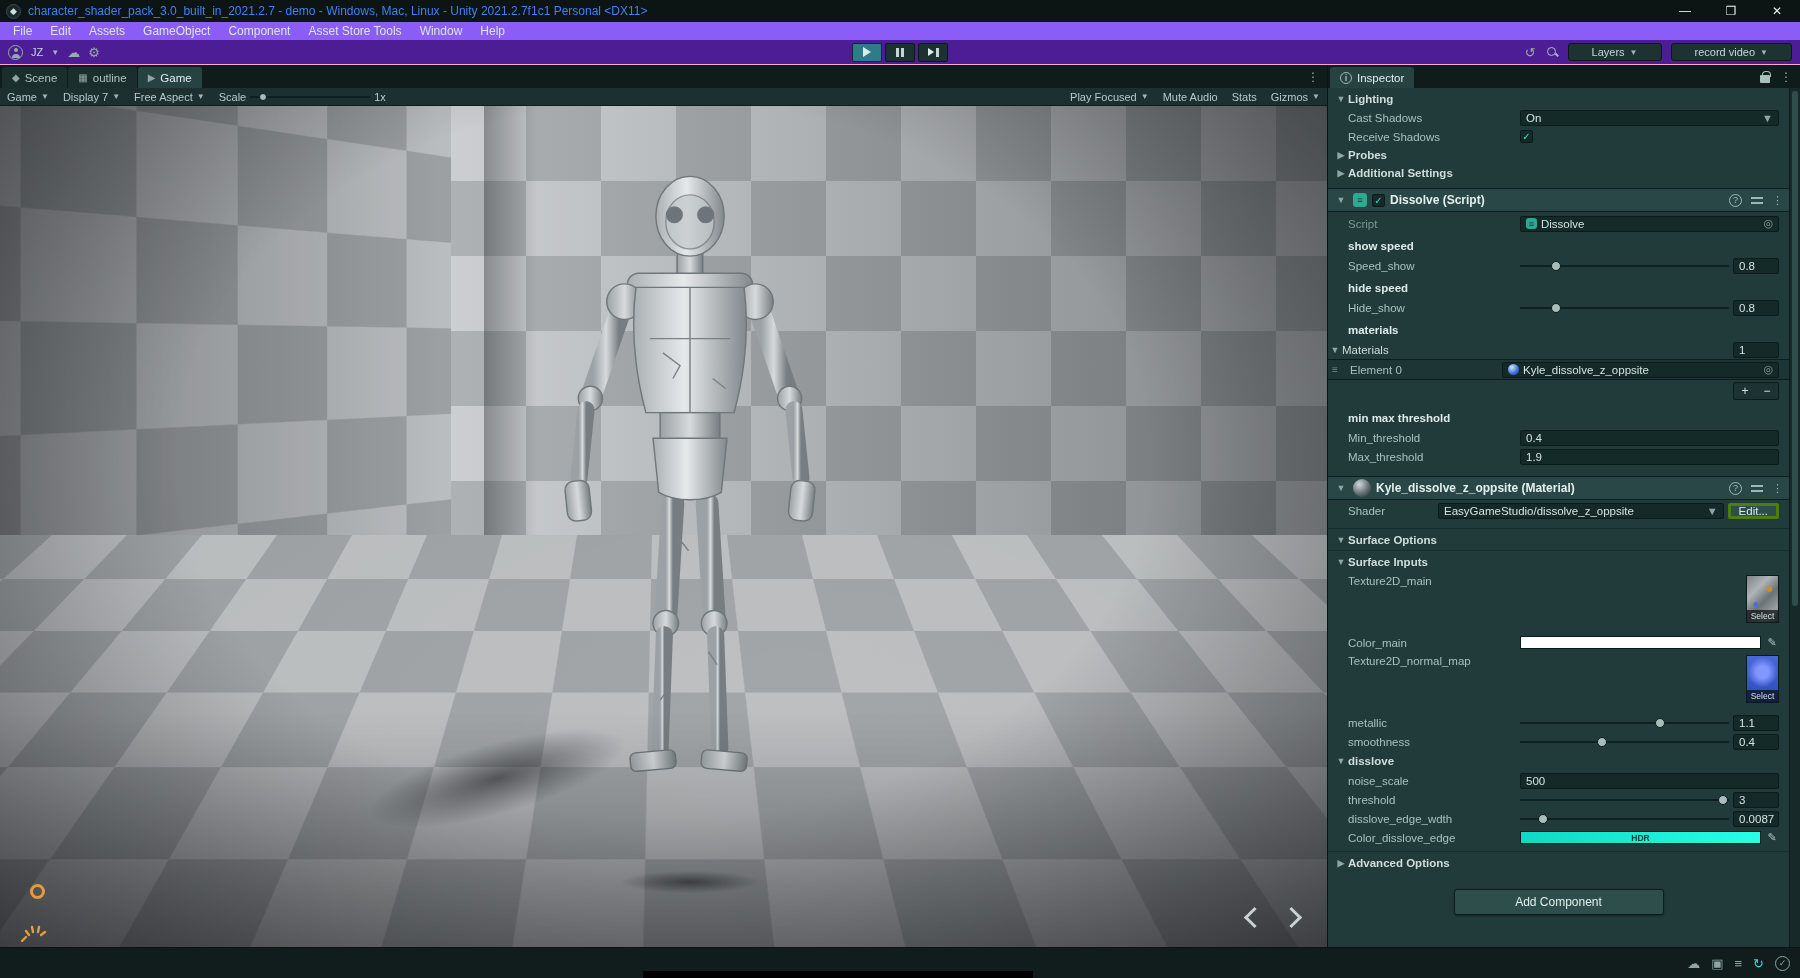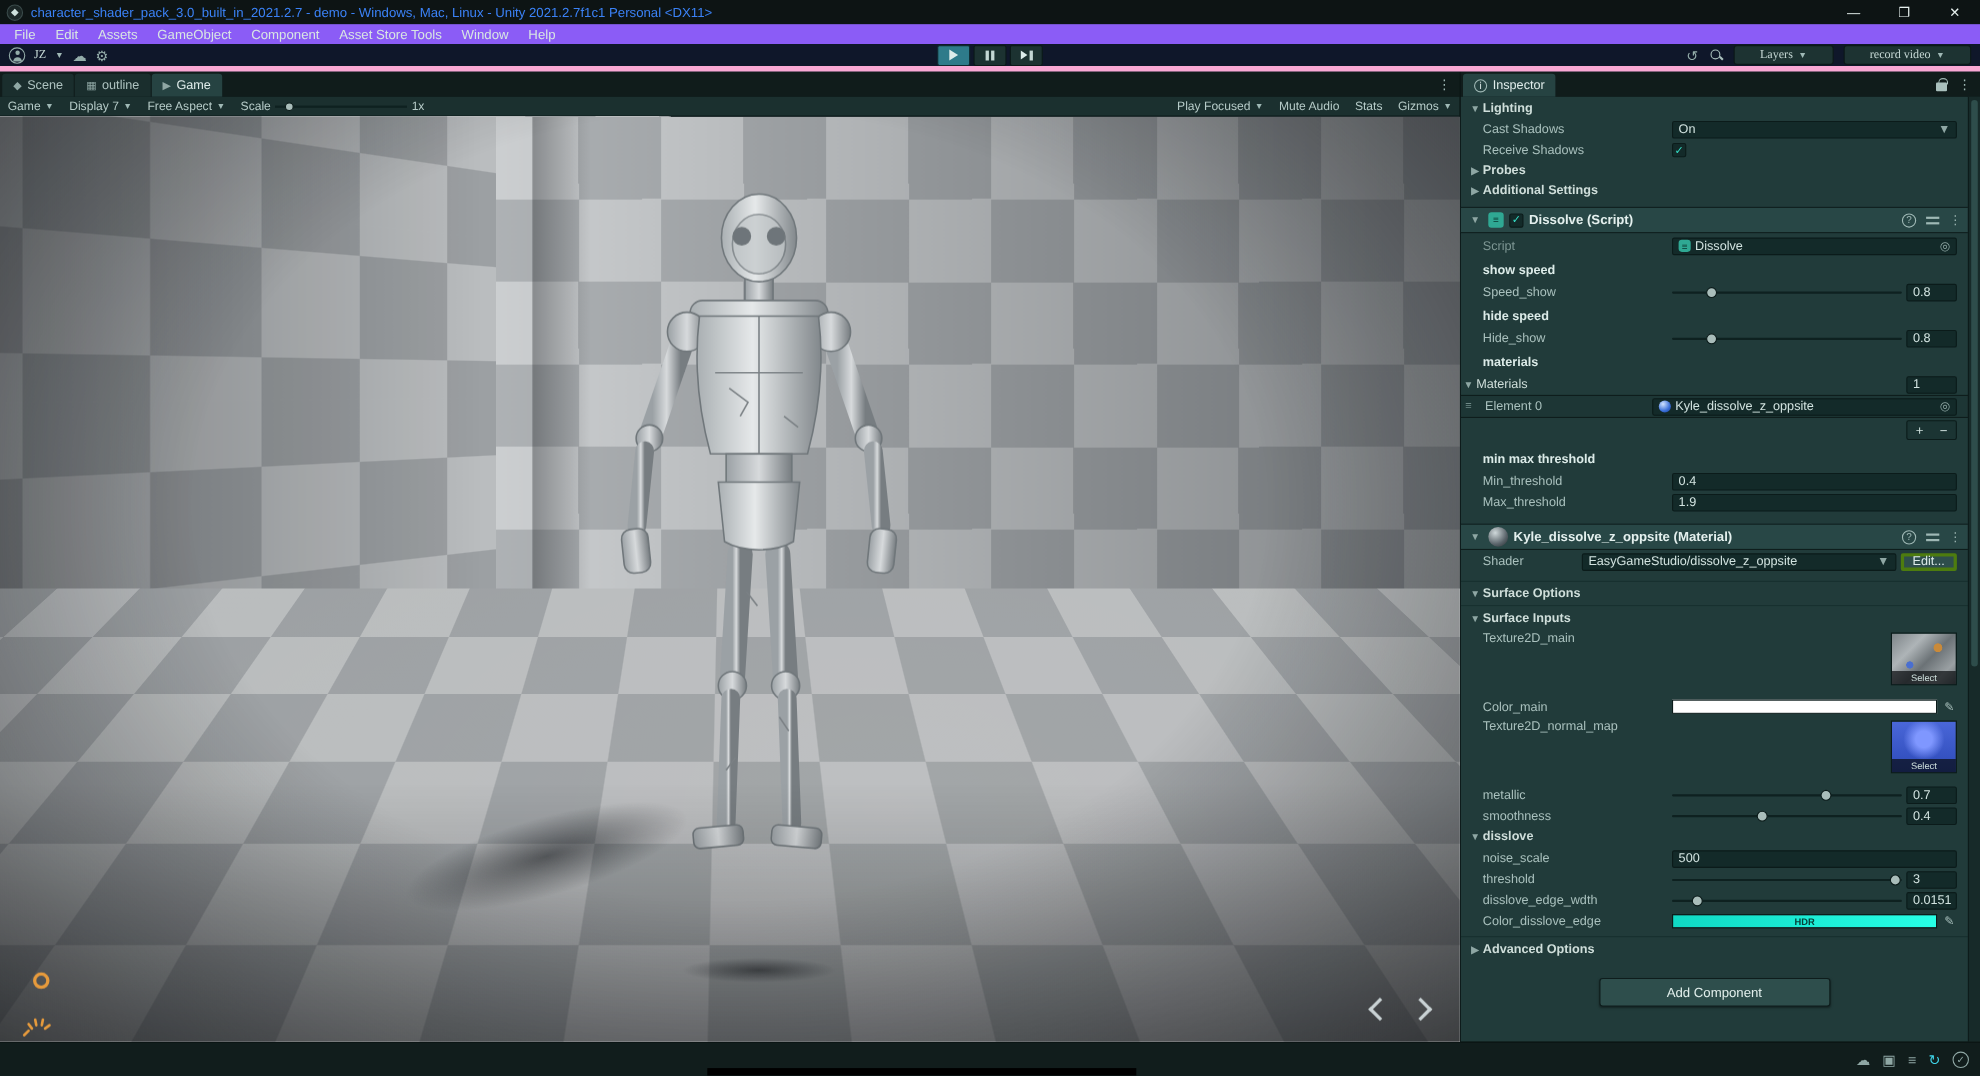--- a/index.html
+++ b/index.html
@@ -16,21 +16,21 @@
     display:flex; align-items:center; justify-content:center; color:#cfe0dd; font-size:9px; }
   .title-text { font-size:12px; color:#3b82f6; white-space:nowrap; }
   .win-btns { margin-left:auto; display:flex; height:100%; }
   .win-btn { width:46px; display:flex; align-items:center; justify-content:center; color:#e6f0ee; font-size:12px; }
 
   
   .menubar { height:18px; background:#8b5cf6; display:flex; align-items:center; padding-left:4px; }
   .menu-item { padding:0 9px; font-size:12px; color:#d8e6e3; }
 
   
-  .toolbar { height:25px; background:#0f172a; border-bottom:5px solid #f9a8d4; position:relative;font-family:Liberation Serif, serif; }
+  .toolbar { height:25px; background:#4c1d95; border-bottom:1px solid #f9a8d4; position:relative; }
   .tb-left { position:absolute; left:8px; top:0; bottom:0; display:flex; align-items:center; gap:8px; }
   .tb-center { position:absolute; left:50%; top:0; bottom:0; transform:translateX(-50%); display:flex; align-items:center; gap:3px; }
   .tb-right { position:absolute; right:8px; top:0; bottom:0; display:flex; align-items:center; gap:9px; }
   .person { position:relative; width:15px; height:15px; border:1px solid #93aca9; border-radius:50%; }
   .person::before { content:''; position:absolute; left:4.5px; top:2.5px; width:4px; height:4px; border-radius:50%; background:#93aca9; }
   .person::after { content:''; position:absolute; left:2.5px; top:8px; width:8px; height:4px; border-radius:4px 4px 0 0; background:#93aca9; }
   .tb-text { font-size:11px; color:#c6d8d5; }
   .caret { font-size:8px; color:#9fb8b5; }
   .glyph-ic { color:#93aca9; font-size:13px; line-height:1; }
   .pc-btn { width:30px; height:19px; background:#1c3231; border:1px solid #0b1918; border-radius:2px;
@@ -130,21 +130,21 @@
   .sphere { width:18px; height:18px; border-radius:50%; flex-shrink:0;
     background:radial-gradient(circle at 35% 30%, #cfd8da, #5a646a 60%, #23292d); }
   .mini-sphere { width:11px; height:11px; border-radius:50%; flex-shrink:0;
     background:radial-gradient(circle at 35% 30%, #cfe2ff, #3a6fd8 60%, #173a8a); }
   .picker { margin-left:auto; color:#8fa7a4; font-size:11px; flex-shrink:0; }
   .drag-handle { color:#6f8a87; font-size:10px; width:14px; text-align:center; flex-shrink:0; }
   .list-footer { display:flex; justify-content:flex-end; padding-right:10px; margin-top:2px; height:18px; }
   .pm-box { display:flex; background:#1b3433; border:1px solid #0b1b1a; border-radius:2px; }
   .pm-btn { width:22px; height:15px; display:flex; align-items:center; justify-content:center; color:#cfe0dd; font-size:12px; }
   .tex-row { display:flex; align-items:flex-start; padding-right:10px; margin-top:3px; min-height:58px; }
-  .thumb { width:60px; height:48px; position:relative; border:1px solid #0b1b1a; margin-left:auto; flex-shrink:0; }
+  .thumb { width:33px; height:48px; position:relative; border:1px solid #0b1b1a; margin-left:auto; flex-shrink:0; }
   .thumb .select { position:absolute; left:0; right:0; bottom:0; background:rgba(8,12,14,.7); color:#cfe0dd;
     font-size:8.5px; text-align:center; padding:1px 0; }
   .thumb.main-tex { background:
     radial-gradient(circle at 72% 28%, #c98a3a 0 7%, transparent 8%),
     radial-gradient(circle at 28% 62%, #4a6fd0 0 6%, transparent 7%),
     linear-gradient(135deg,#7d8488 0%,#aeb4b7 30%,#6b7276 55%,#9aa0a3 80%,#5f666a 100%); }
   .thumb.normal-tex { background:
     radial-gradient(circle at 50% 35%, #7f97ff 0 18%, transparent 45%),
     linear-gradient(180deg,#4a67d8,#2c49b8); }
   .swatch { flex:1; height:13px; border:1px solid #0b1b1a; position:relative; }
@@ -545,21 +545,21 @@
               <span class="select">Select</span>
             </div>
           </div>
           <div class="irow">
             <span class="ilabel">metallic</span>
             <div class="ictrl">
               <div class="slider">
                 <span class="track"></span>
                 <span class="knob" style="left:67%"></span>
               </div>
-              <div class="field numfield">0.7</div>
+              <div class="field numfield">1.1</div>
             </div>
           </div>
           <div class="irow">
             <span class="ilabel">smoothness</span>
             <div class="ictrl">
               <div class="slider">
                 <span class="track"></span>
                 <span class="knob" style="left:39%"></span>
               </div>
               <div class="field numfield">0.4</div>
@@ -586,21 +586,21 @@
               <div class="field numfield">3</div>
             </div>
           </div>
           <div class="irow">
             <span class="ilabel">disslove_edge_wdth</span>
             <div class="ictrl">
               <div class="slider">
                 <span class="track"></span>
                 <span class="knob" style="left:11%"></span>
               </div>
-              <div class="field numfield">0.0151</div>
+              <div class="field numfield">0.0087</div>
             </div>
           </div>
           <div class="irow">
             <span class="ilabel">Color_disslove_edge</span>
             <div class="ictrl">
               <div class="swatch hdr">
                 <span class="hdr-tag">HDR</span>
               </div>
               <span class="eyedrop">✎</span>
             </div>

